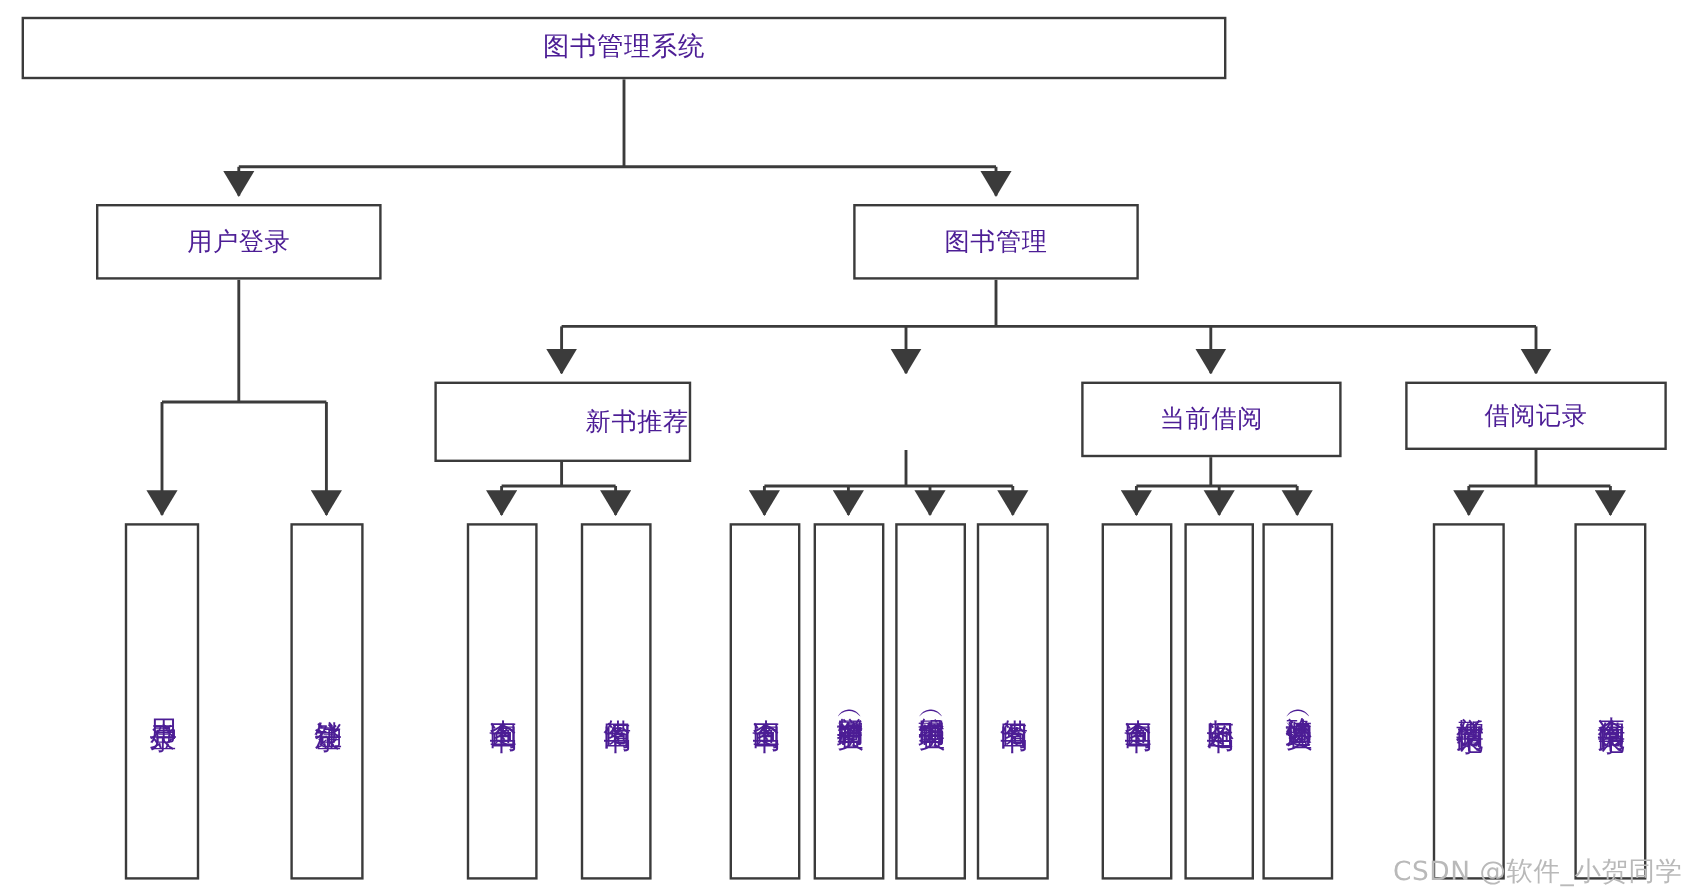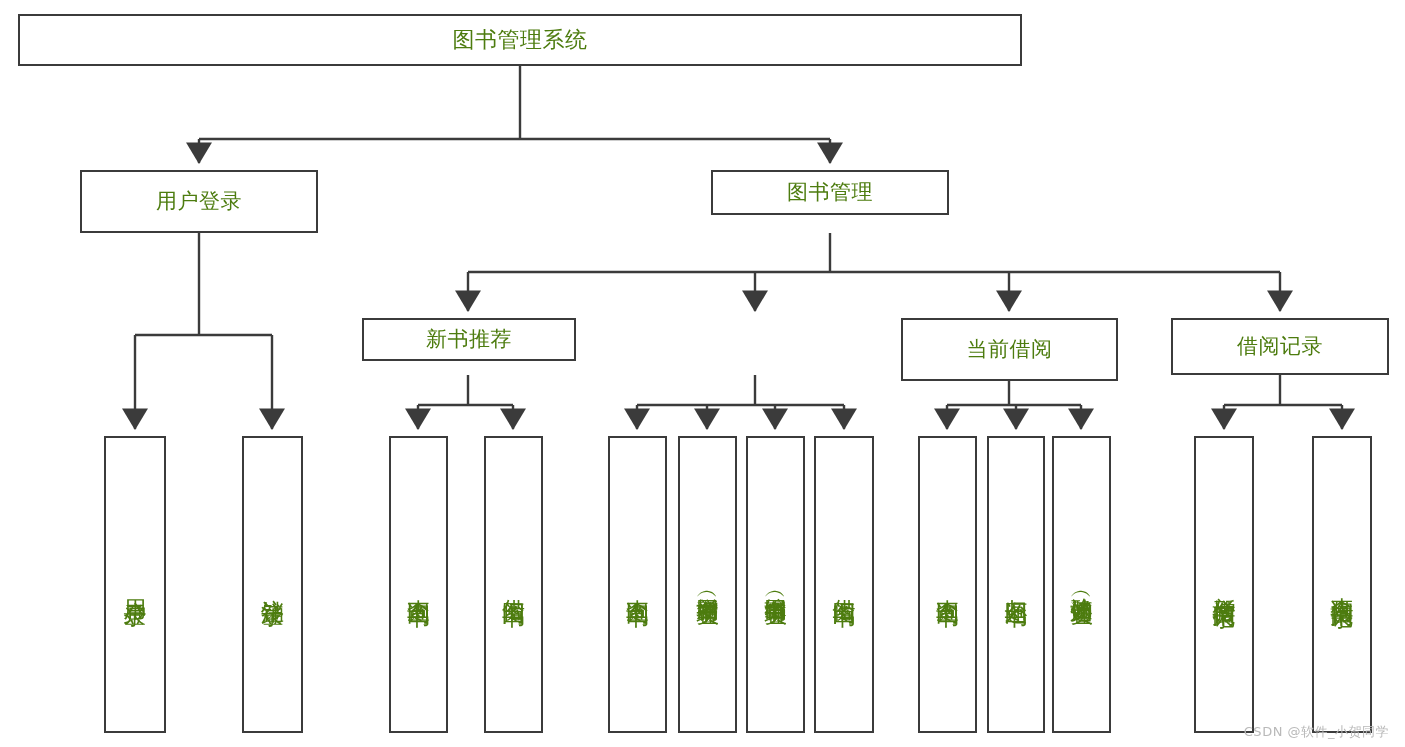--- a/index.html
+++ b/index.html
@@ -25,21 +25,21 @@
     height: 747px;
   }
   .node {
     position: absolute;
     box-sizing: border-box;
     background: #ffffff;
     border: 2px solid #3b3b3b;
     display: flex;
     align-items: center;
     justify-content: center;
-    color: #4d7c0f;
+    color: #4c1d95;
     z-index: 2;
   }
   .node .label {
     display: block;
     text-align: center;
     line-height: 1.08;
     letter-spacing: 0.5px;
   }
   .node.horiz .label {
     font-size: 21px;
@@ -57,23 +57,23 @@
     line-height: 1.0;
     letter-spacing: 2px;
     white-space: nowrap;
   }
   .node.vert.tight .label {
     font-size: 22px;
     letter-spacing: 1px;
   }
   #watermark {
     position: absolute;
-    right: 16px;
+    right: 3px;
     bottom: 6px;
-    font-size: 13px;
+    font-size: 22px;
     color: #b9b9b9;
     white-space: nowrap;
     z-index: 5;
     letter-spacing: 0.5px;
   }
 </style>
 </head>
 <body>
 
 <div id="canvas">
@@ -128,25 +128,25 @@
     </g>
   </svg>
 
   <div class="node root horiz" style="left:18px; top:14px; width:1004px; height:52px;">
     <span class="label">图书管理系统</span>
   </div>
 
   <div class="node horiz" style="left:80px; top:170px; width:238px; height:63px;">
     <span class="label">用户登录</span>
   </div>
-  <div class="node horiz" style="left:711px; top:170px; width:238px; height:45px;">
+  <div class="node horiz" style="left:711px; top:170px; width:238px; height:63px;">
     <span class="label">图书管理</span>
   </div>
 
-  <div class="node horiz" style="left:362px; top:318px; width:214px; height:43px;">
+  <div class="node horiz" style="left:362px; top:318px; width:214px; height:67px;justify-content:flex-end;">
     <span class="label">新书推荐</span>
   </div>
   <div class="node horiz" style="left:901px; top:318px; width:217px; height:63px;">
     <span class="label">当前借阅</span>
   </div>
   <div class="node horiz" style="left:1171px; top:318px; width:218px; height:57px;">
     <span class="label">借阅记录</span>
   </div>
 
   <div class="node vert" style="left:104px; top:436px; width:62px; height:297px;">

